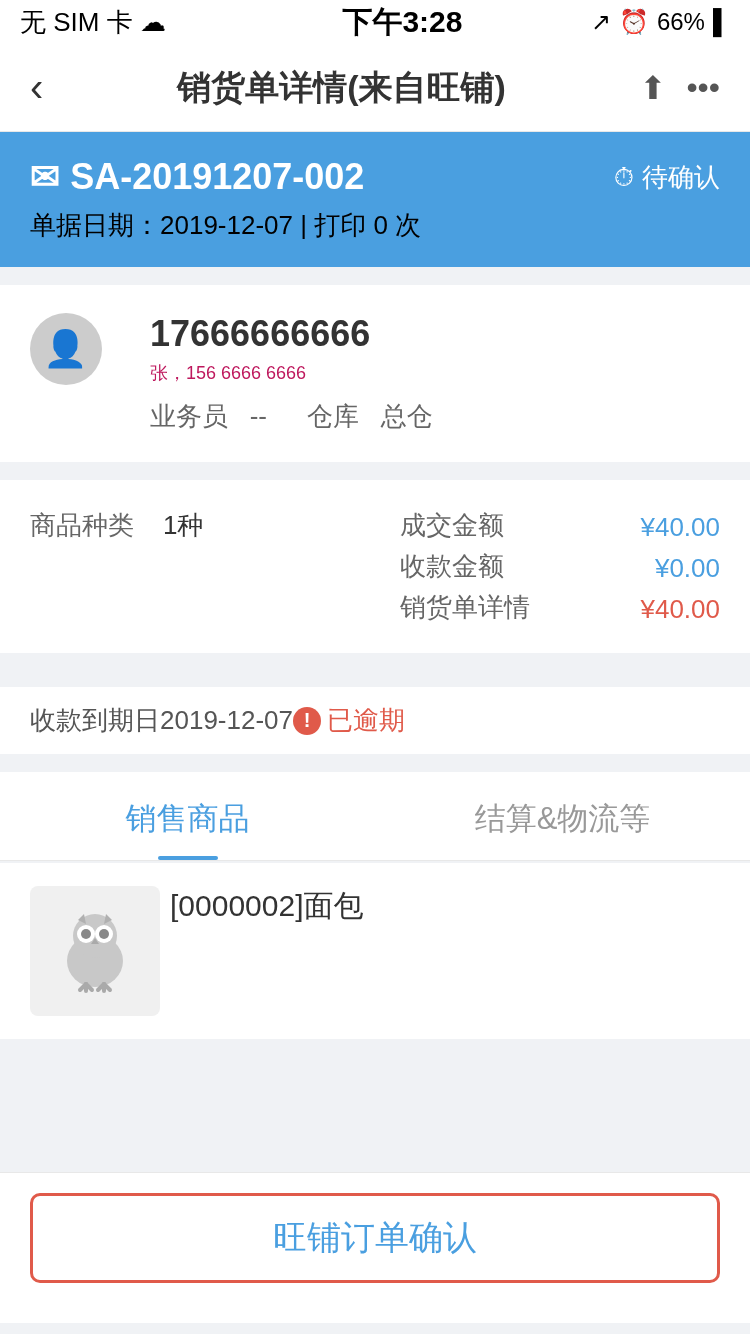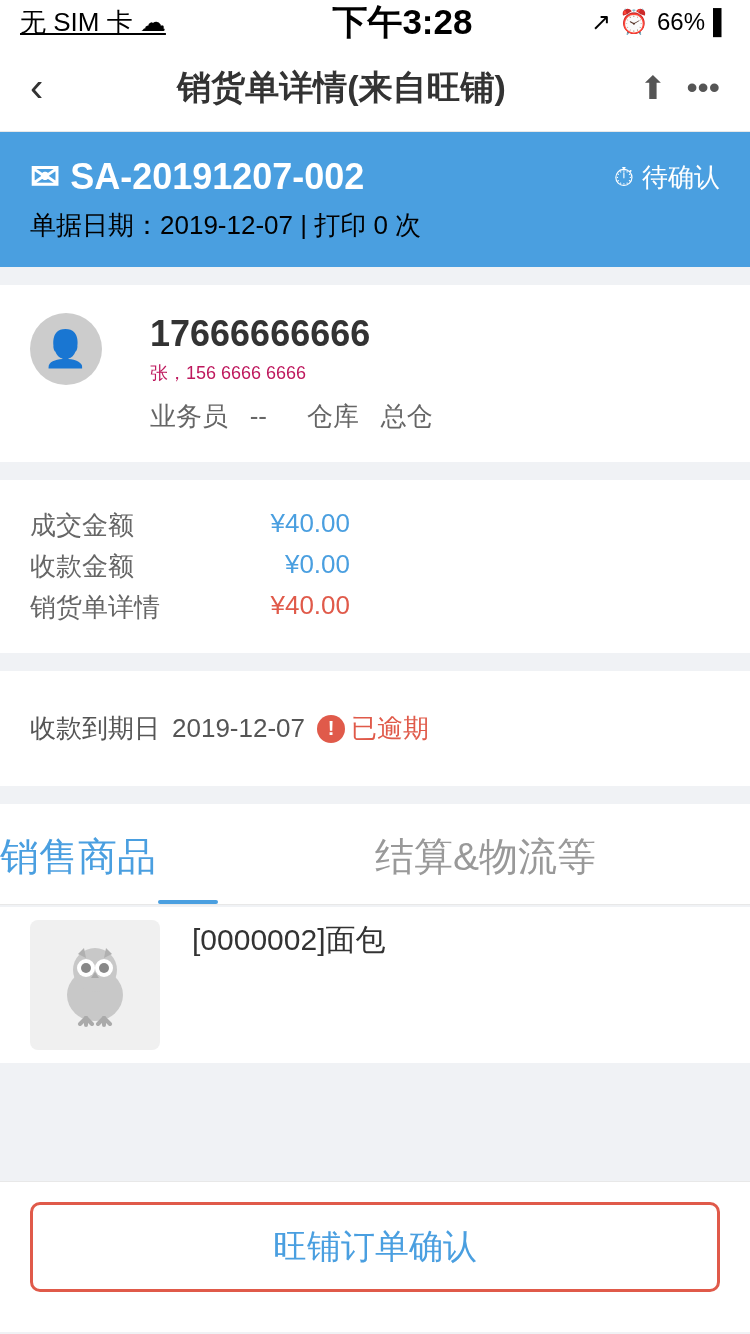--- a/index.html
+++ b/index.html
@@ -17,22 +17,22 @@
       width: 750px;
       height: 44px;
       background: #fff;
       display: flex;
       align-items: center;
       justify-content: space-between;
       padding: 0 20px;
       font-size: 26px;
       font-weight: 500;
     }
-    .status-bar-left { display: flex; align-items: center; gap: 10px; text-decoration: underline; }
-    .status-bar-center { font-size: 35px; font-weight: 600; margin-left: 48px; }
+    .status-bar-left { display: flex; align-items: center; gap: 10px; }
+    .status-bar-center { font-size: 30px; font-weight: 600; margin-left: 48px; }
     .status-bar-right { display: flex; align-items: center; gap: 8px; font-size: 24px; }
 
     
     .nav-bar {
       width: 750px;
       height: 88px;
       background: #fff;
       display: flex;
       align-items: center;
       justify-content: space-between;
@@ -152,32 +152,32 @@
       flex-direction: column;
       align-items: flex-end;
       gap: 6px;
     }
     .summary-item {
       display: flex;
       justify-content: space-between;
       width: 320px;
       font-size: 26px;
       color: #666;
+      align-items: flex-end;
     }
     .amount-blue { color: #4a9fe0; }
     .amount-red { color: #e05a4a; }
 
     
     .due-card {
       background: #fff;
-      margin-top: 18px;
-      padding: 40px 30px;
-      display: flex;
-      align-items: center;
-      gap: 12px;
+      margin-top: 34px;
+      padding: 16px 30px;
+      display: flex;
+      align-items: center;
       font-size: 26px;
       color: #555;
     }
     .overdue-badge {
       display: flex;
       align-items: center;
       gap: 6px;
       color: #e05a4a;
       font-size: 26px;
     }
@@ -196,22 +196,23 @@
 
     
     .tabs-bar {
       background: #fff;
       margin-top: 18px;
       display: flex;
       border-bottom: 1px solid #e8e8e8;
     }
     .tab-item {
       flex: 1;
+      text-align: center;
       padding: 26px 0 20px;
-      font-size: 39px;
+      font-size: 31px;
       color: #999;
       position: relative;
       cursor: pointer;
     }
     .tab-item.active {
       color: #4a9fe0;
     }
     .tab-item.active::after {
       content: '';
       position: absolute;
@@ -221,23 +222,23 @@
       width: 60px;
       height: 4px;
       background: #4a9fe0;
       border-radius: 2px;
     }
 
     
     .product-card {
       background: #fff;
       margin-top: 2px;
-      padding: 13px 30px;
-      display: flex;
-      gap: 32px;
+      padding: 23px 30px;
+      display: flex;
+      gap: 10px;
     }
     .product-thumb {
       width: 130px;
       height: 130px;
       background: #f0f0f0;
       border-radius: 8px;
       display: flex;
       align-items: center;
       justify-content: center;
       flex-shrink: 0;
@@ -257,21 +258,21 @@
 
     
     .bottom-space {
       height: 200px;
       background: #f0f2f5;
     }
 
     
     .confirm-btn-wrapper {
       position: fixed;
-      bottom: 2px;
+      bottom: 11px;
       left: 0;
       width: 750px;
       background: #fff;
       padding: 20px 30px 40px;
       border-top: 1px solid #e8e8e8;
     }
     .confirm-btn {
       width: 100%;
       height: 90px;
       background: #fff;
@@ -344,20 +345,25 @@
           &nbsp;
           <span>总仓</span>
         </span>
       </div>
     </div>
   </div>
 </div>
 
 <div class="summary-card">
   <div class="summary-row">
+    <div class="summary-left">
+      <span>商品种类</span>
+      &nbsp;&nbsp;
+      <span class="summary-type">1种</span>
+    </div>
     <div class="summary-right">
       <div class="summary-item">
         <span>成交金额</span>
         <span class="amount-blue">¥40.00</span>
       </div>
       <div class="summary-item">
         <span>收款金额</span>
         <span class="amount-blue">¥0.00</span>
       </div>
       <div class="summary-item">

